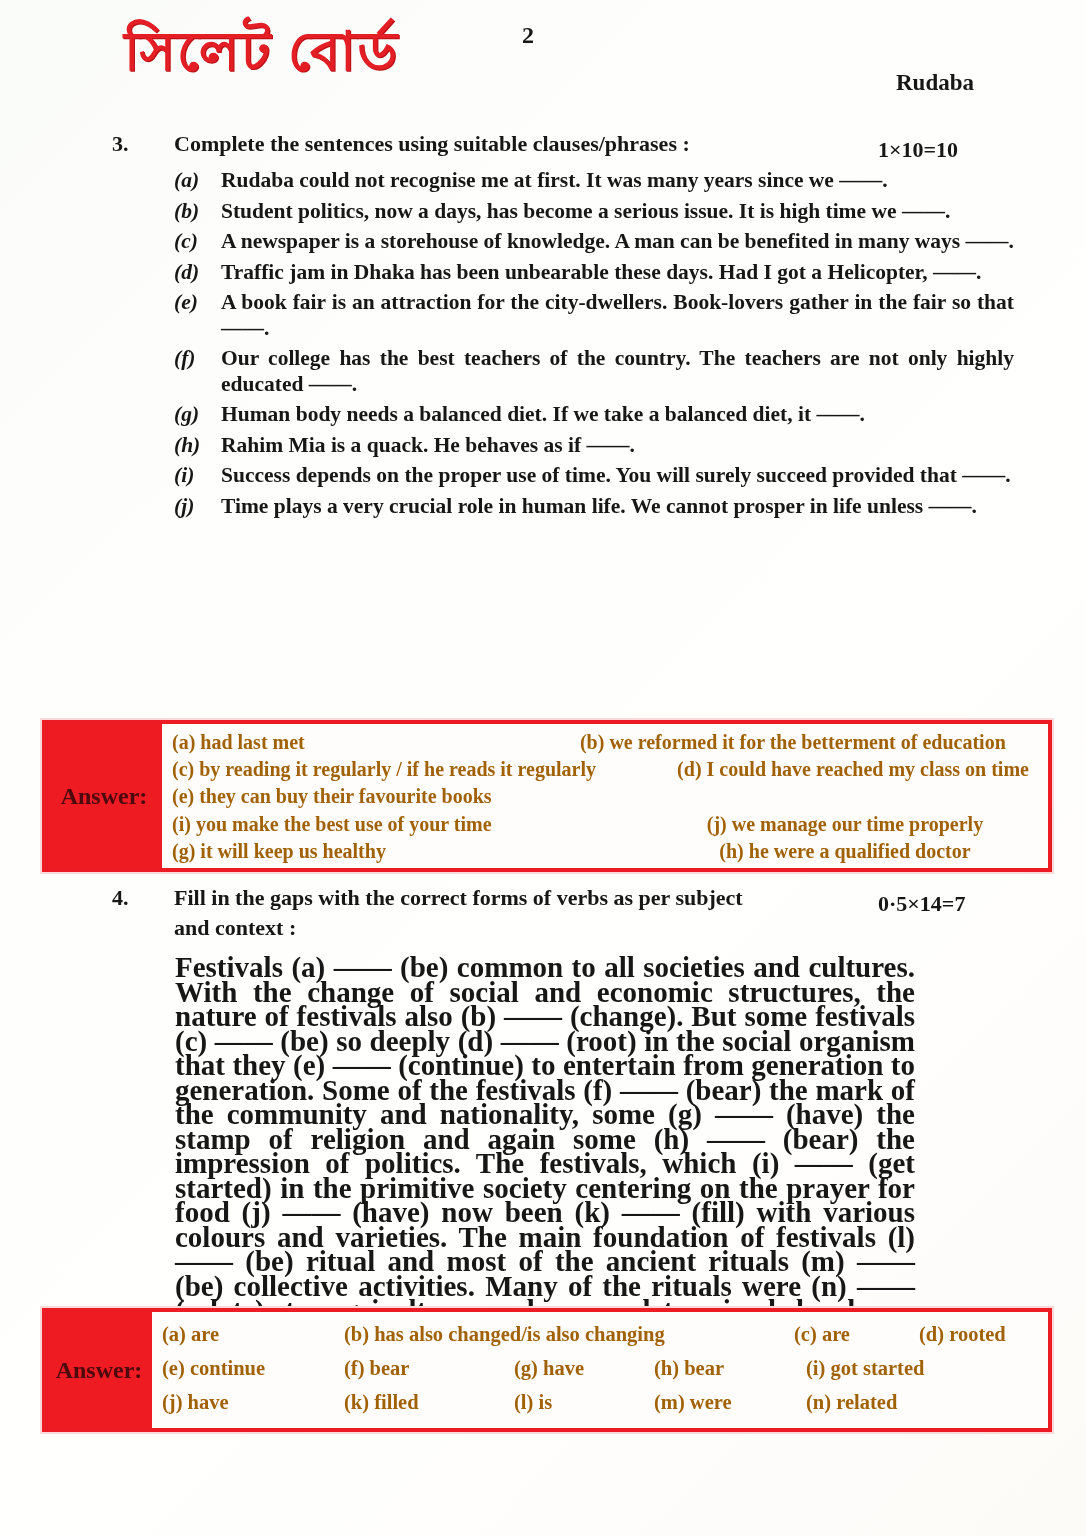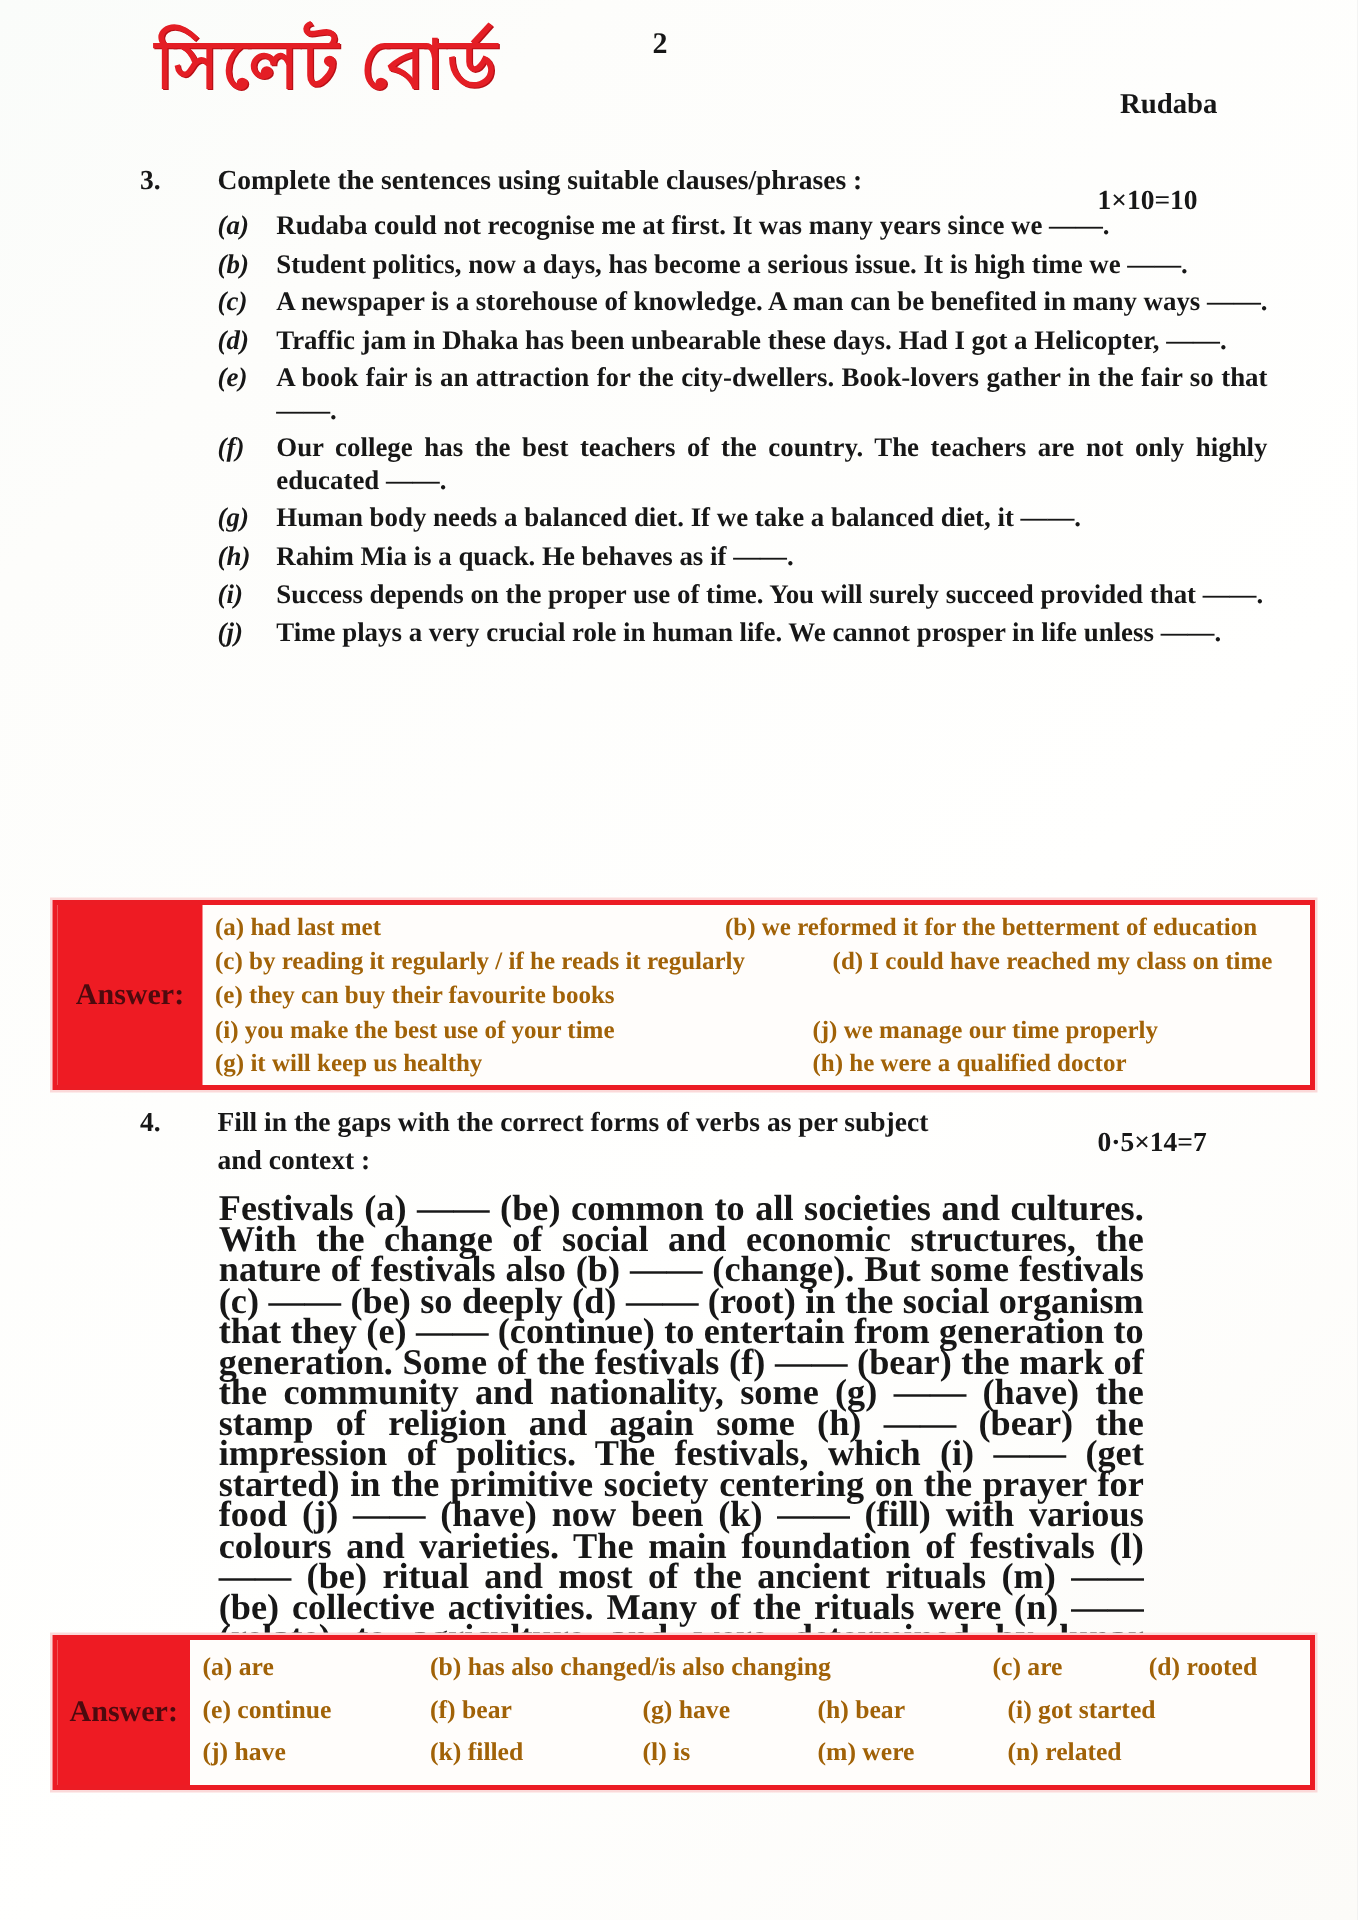--- a/index.html
+++ b/index.html
@@ -23,21 +23,21 @@
   .page-num{position:absolute;left:522px;top:22px;font-size:24px;font-weight:bold;}
   .marks-lbl{position:absolute;left:896px;top:70px;font-size:23px;font-weight:bold;}
 
   
   .qsec{position:absolute;left:112px;width:902px;}
   #q3{top:130px;}
   #q4{top:884px;}
   .qhead{position:relative;display:flex;font-size:22px;font-weight:bold;line-height:27px;}
   .qnum{width:62px;flex:0 0 62px;}
   .qprompt{width:640px;flex:0 0 640px;text-align:justify;}
-  .qmarks{position:absolute;left:766px;top:16px;font-weight:bold;white-space:nowrap;}
+  .qmarks{position:absolute;left:766px;top:6px;font-weight:bold;white-space:nowrap;}
   .q4line2{margin-left:62px;font-size:22px;font-weight:bold;line-height:27px;margin-top:3px;}
 
   
   .items{margin-left:62px;margin-top:11px;}
   .qitem{display:flex;margin-bottom:5px;font-size:21.5px;line-height:25.5px;font-weight:bold;}
   .ilabel{flex:0 0 47px;font-style:italic;}
   .itext{flex:1;text-align:justify;}
 
   
   .passage{
@@ -57,21 +57,21 @@
   .anslabel{
     flex:0 0 116px;background:#ee1b23;
     display:flex;align-items:center;justify-content:center;
     font-size:24px;font-weight:bold;color:#4d0a0e;
   }
   #answer2 .anslabel{flex:0 0 106px;}
   .anscontent{flex:1;padding:5px 8px 4px 10px;color:#a16207;font-weight:bold;}
   .ansrow{display:flex;font-size:20px;line-height:27.2px;white-space:nowrap;}
   .ansL{flex:0 0 47%;}
   .ansR{flex:1;}
-  .ansR.pad{padding-left:70px;}
+  .ansR.pad{padding-left:70px;text-align:center;}
   
   .ansrow2{display:flex;font-size:20.5px;line-height:34px;white-space:nowrap;}
   .w1{flex:0 0 182px;}
   .w2a{flex:0 0 450px;}
   .w3a{flex:0 0 125px;}
   .w2{flex:0 0 170px;}
   .w3{flex:0 0 140px;}
   .w4{flex:0 0 152px;}
   .wend{flex:1;}
 </style>

